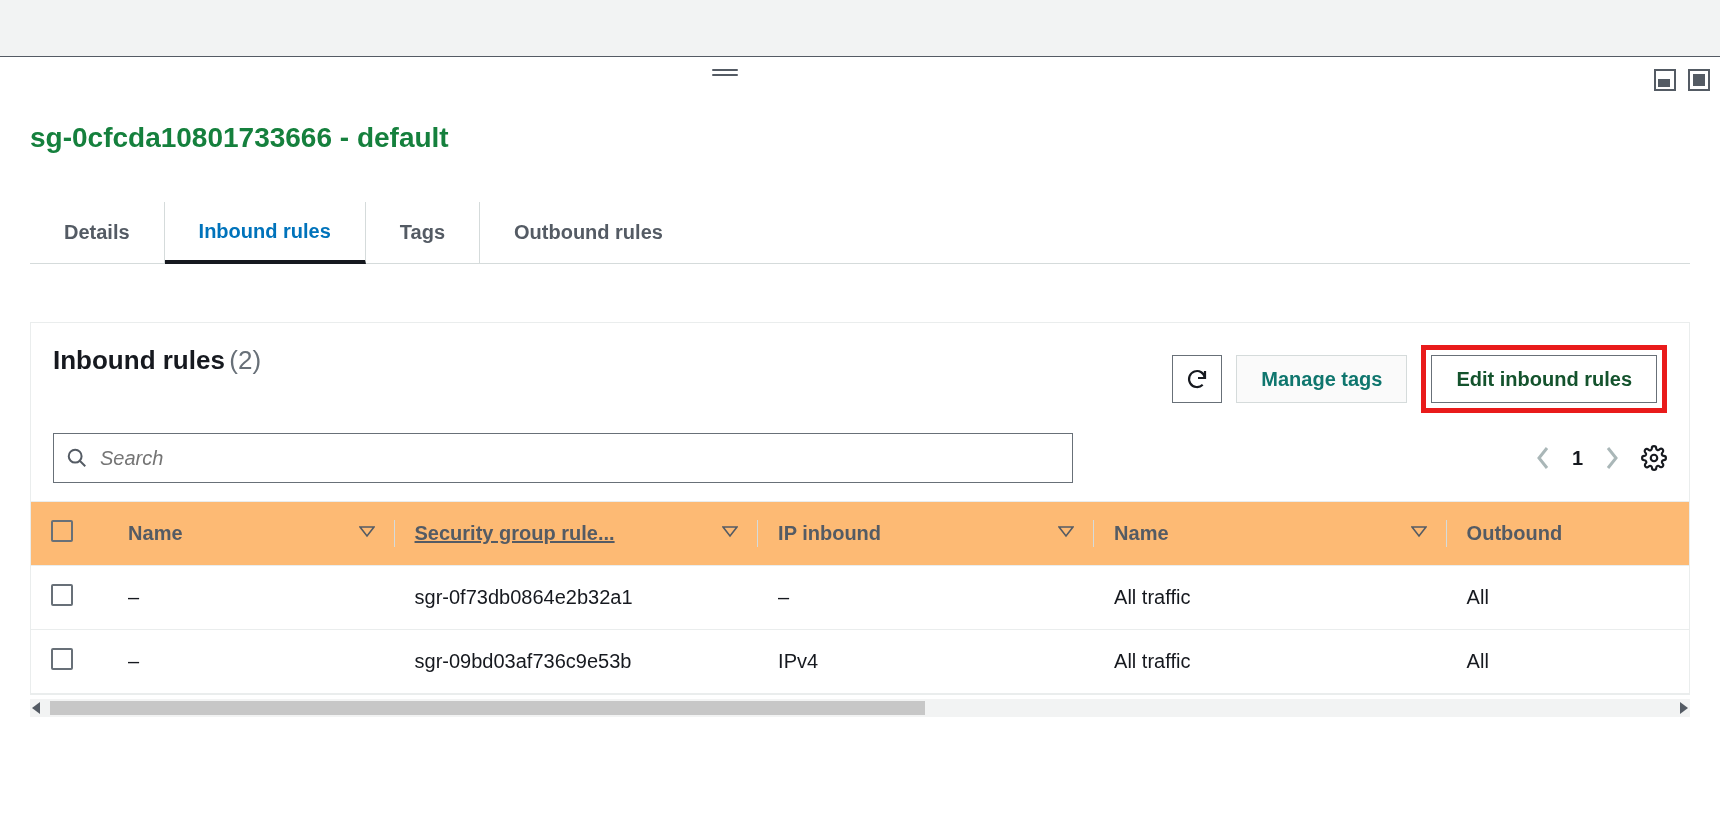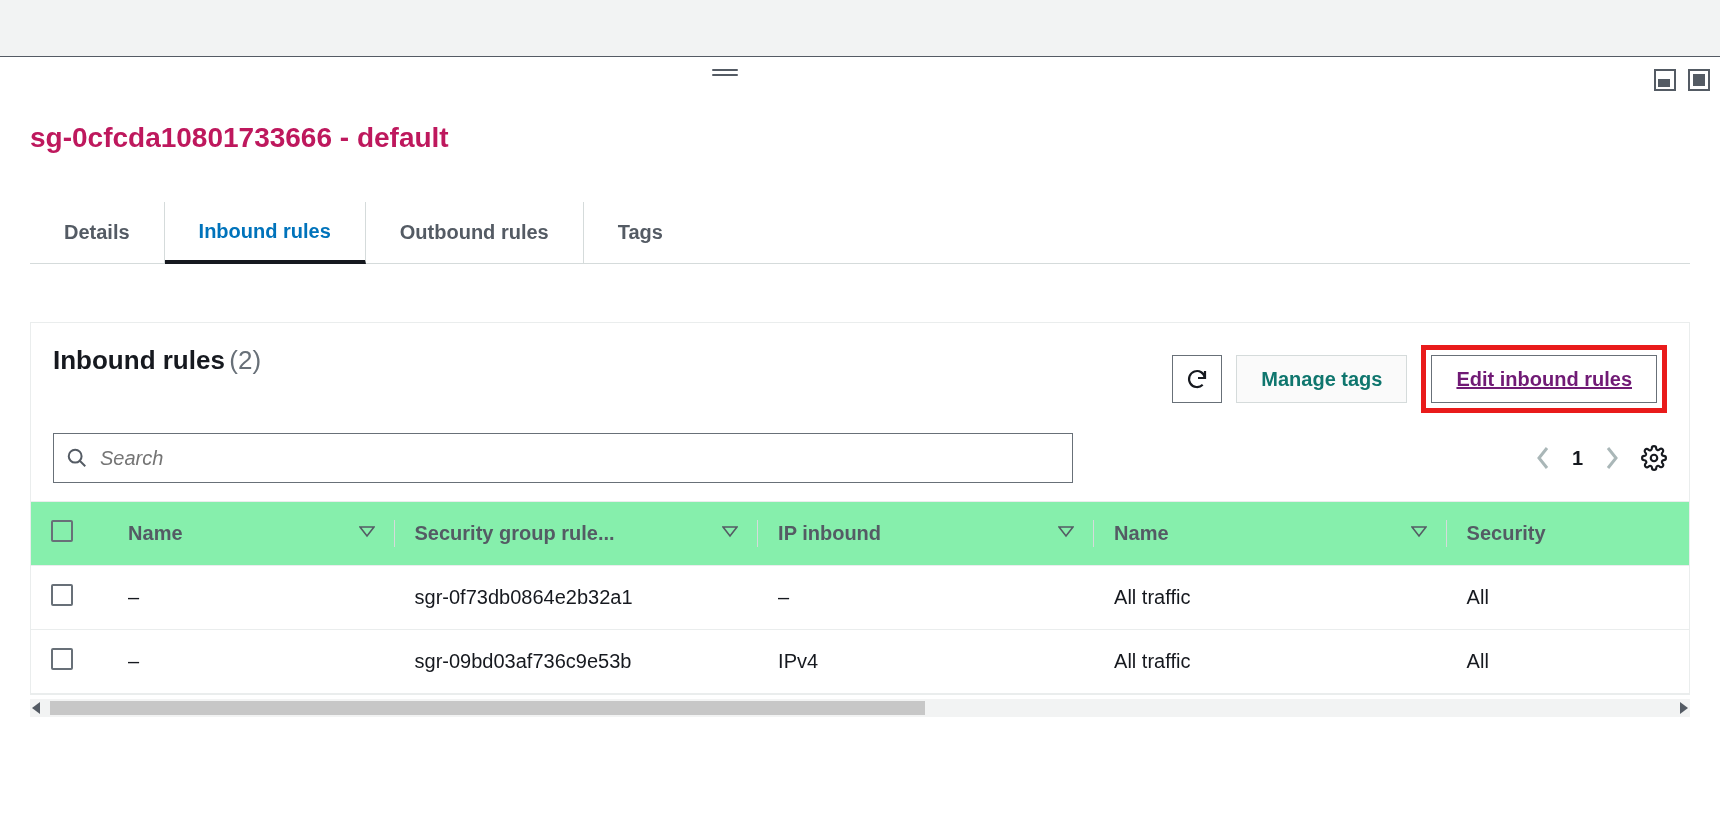--- a/index.html
+++ b/index.html
@@ -65,21 +65,21 @@
       position: absolute;
       left: 3px;
       top: 3px;
       right: 3px;
       bottom: 3px;
       background: #545b64;
     }
     .page-title {
       font-size: 28px;
       font-weight: 700;
-      color: #be185d;
+      color: #15803d;
       padding: 55px 0 0 30px;
     }
     .tab-row {
       display: flex;
       align-items: stretch;
       height: 62px;
       margin: 48px 30px 6px 30px;
       border-bottom: 1px solid #d5dbdb;
     }
     .tab {
@@ -140,22 +140,21 @@
       padding: 0 24px;
       white-space: nowrap;
     }
     .icon-btn { width: 50px; padding: 0; }
     .btn.secondary {
       background: #fafafa;
       color: #0f766e;
       border: 1px solid #d5dbdb;
     }
     .btn.primary {
-      color: #701a75;
-      text-decoration: underline;
+      color: #14532d;
     }
     .highlight-box {
       border: 5px solid #e91b1b;
       padding: 5px;
       display: inline-flex;
     }
     .search-row {
       display: flex;
       align-items: center;
       justify-content: space-between;
@@ -207,21 +206,21 @@
     .data-table th, .data-table td {
       text-align: left;
       font-size: 20px;
       padding: 18px 20px;
       border-bottom: 1px solid #eaeded;
       white-space: nowrap;
     }
     .data-table th {
       font-weight: 700;
       color: #545b64;
-      background: #86efac;
+      background: #fdba74;
       position: relative;
     }
     .data-table th .th-content {
       display: flex;
       align-items: center;
       justify-content: space-between;
       gap: 16px;
     }
     .th-sep::after {
       content: "";
@@ -236,21 +235,21 @@
       width: 22px;
       height: 22px;
       border: 2px solid #687078;
       border-radius: 2px;
       display: inline-block;
       cursor: pointer;
     }
     .data-table td { color: #16191f; }
     .col-check { width: 70px; text-align: center; }
     .col-name { width: 260px; }
-    .col-rule { width: 330px; }
+    .col-rule { width: 330px; text-decoration: underline; }
     .col-ip { width: 305px; }
     .col-type { width: 320px; }
     .col-proto { width: 220px; }
     .hscroll {
       height: 18px;
       background: #f2f3f3;
       position: relative;
       margin: 4px 30px 0 30px;
       display: flex;
       justify-content: space-between;
@@ -293,24 +292,24 @@
   <h1 class="page-title">sg-0cfcda10801733666 - default</h1>
 
   <div class="tab-row">
     <div class="tab">
         <span>Details</span>
       </div>
     <div class="tab active">
         <span>Inbound rules</span>
       </div>
     <div class="tab">
+        <span>Tags</span>
+      </div>
+    <div class="tab">
         <span>Outbound rules</span>
-      </div>
-    <div class="tab">
-        <span>Tags</span>
       </div>
   </div>
 
   <div class="panel">
 
     <div class="panel-header">
       <div>
         <span class="panel-title">Inbound rules</span>
         <span class="panel-count">(2)</span>
       </div>
@@ -391,21 +390,21 @@
             <th class="col-type th-sep">
               <div class="th-content">
                   <span>Name</span>
                   <span><svg width="16" height="14" viewBox="0 0 16 14" fill="none" stroke="#545b64" stroke-width="1.6">
                       <polygon points="1,1 15,1 8,10" fill="none"></polygon>
                     </svg></span>
                 </div>
             </th>
             <th class="col-proto">
               <div class="th-content">
-                  <span>Security</span>
+                  <span>Outbound</span>
                 </div>
             </th>
           </tr>
         </thead>
         <tbody>
           <tr>
             <td class="col-check"><span class="checkbox"></span></td>
             <td>–</td>
             <td>sgr-0f73db0864e2b32a1</td>
             <td>–</td>

